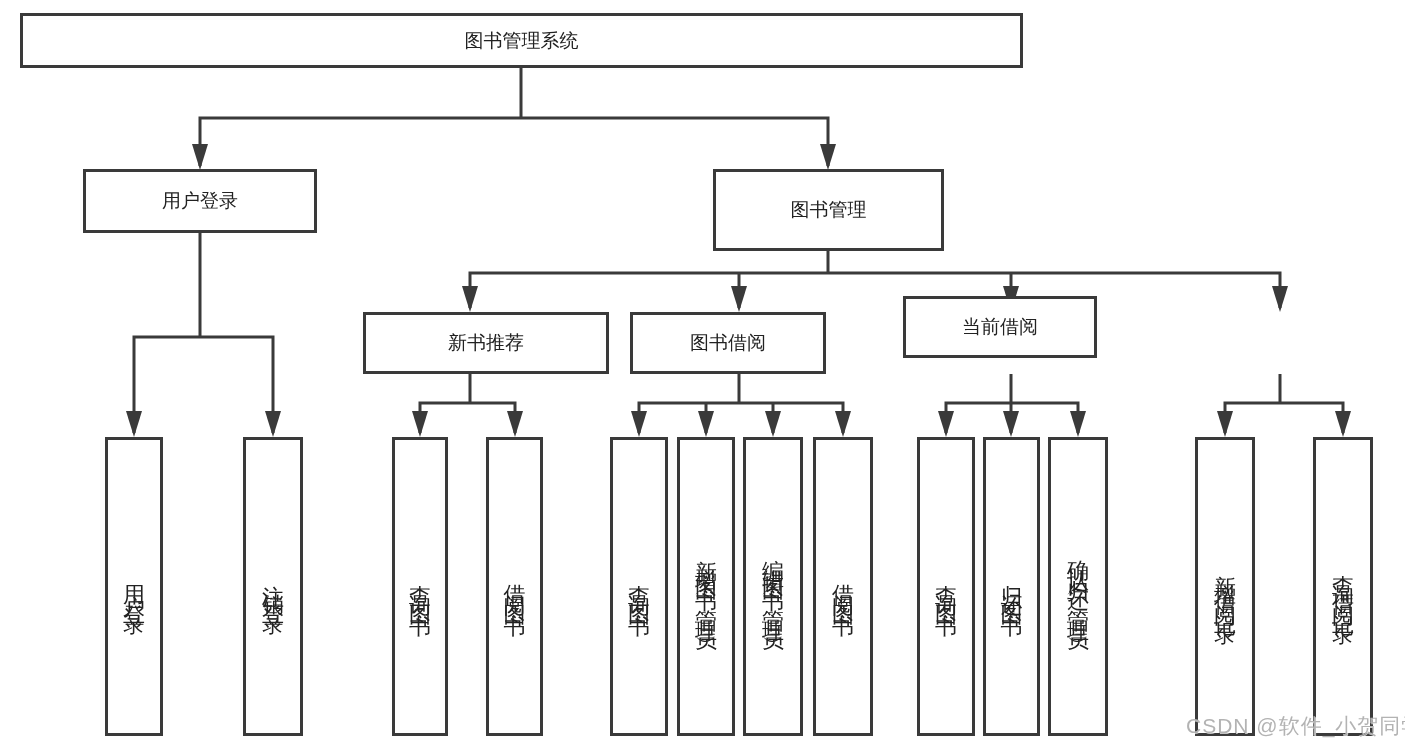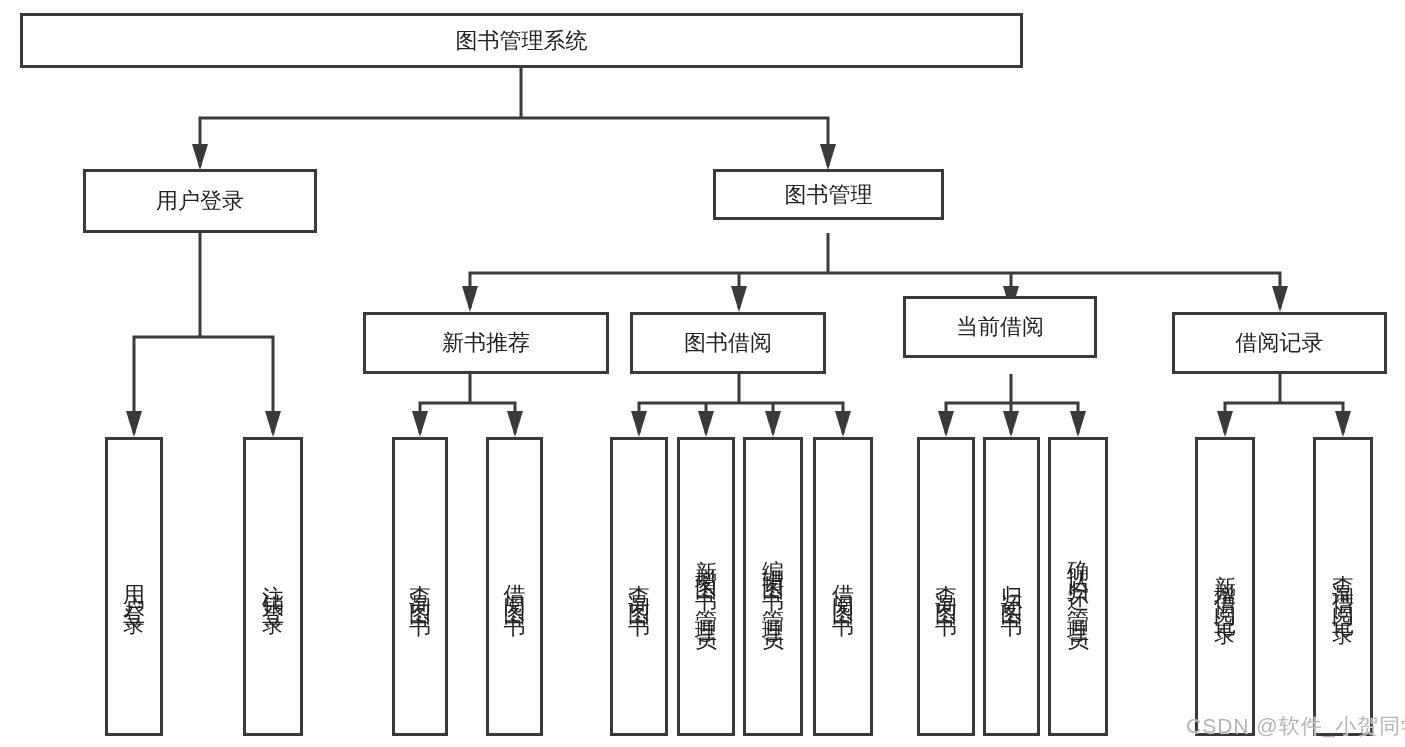--- a/index.html
+++ b/index.html
@@ -8,21 +8,21 @@
     font-family:"Liberation Sans","DejaVu Sans",sans-serif;
   }
   .connectors{position:absolute;left:0;top:0;z-index:1;}
   .ln{fill:none;stroke:#3a3a3a;stroke-width:3;stroke-linejoin:miter;}
   .arrowhead{fill:#3a3a3a;}
   .box{
     position:absolute;box-sizing:border-box;background:#ffffff;
     border:3px solid #3a3a3a;display:flex;align-items:center;justify-content:center;
     z-index:2;
   }
-  .box span{color:#222222;font-size:22px;white-space:nowrap;}
+  .box span{color:#222222;font-size:19px;white-space:nowrap;}
   .v span{
     writing-mode:vertical-rl;text-orientation:mixed;
     font-size:22px;letter-spacing:10px;line-height:1;white-space:normal;
   }
   .watermark{
     position:absolute;left:1186px;top:712px;z-index:3;
     font-size:21px;color:#b3b3b3;letter-spacing:1px;white-space:nowrap;
     text-shadow:1px 1px 0 rgba(255,255,255,0.7);
   }
 </style>
@@ -71,35 +71,32 @@
     <use href="#ah" class="arrowhead" x="1343" y="437"></use>
   </svg>
 
   <div class="box" style="left:20px;top:13px;width:1003px;height:55px">
     <span>图书管理系统</span>
   </div>
 
   <div class="box" style="left:83px;top:169px;width:234px;height:64px">
     <span>用户登录</span>
   </div>
-  <div class="box" style="left:713px;top:169px;width:231px;height:51px">
+  <div class="box" style="left:713px;top:169px;width:231px;height:82px">
     <span>图书管理</span>
   </div>
 
   <div class="box" style="left:363px;top:312px;width:246px;height:62px">
     <span>新书推荐</span>
   </div>
   <div class="box" style="left:630px;top:312px;width:196px;height:62px">
     <span>图书借阅</span>
   </div>
   <div class="box" style="left:903px;top:296px;width:194px;height:62px">
     <span>当前借阅</span>
-  </div>
-  <div class="box" style="left:1172px;top:312px;width:215px;height:62px">
-    <span>借阅记录</span>
   </div>
 
   <div class="box v" style="left:105px;top:437px;width:58px;height:299px">
     <span>用户登录</span>
   </div>
   <div class="box v" style="left:243px;top:437px;width:60px;height:299px">
     <span>注销登录</span>
   </div>
 
   <div class="box v" style="left:392px;top:437px;width:56px;height:299px">

